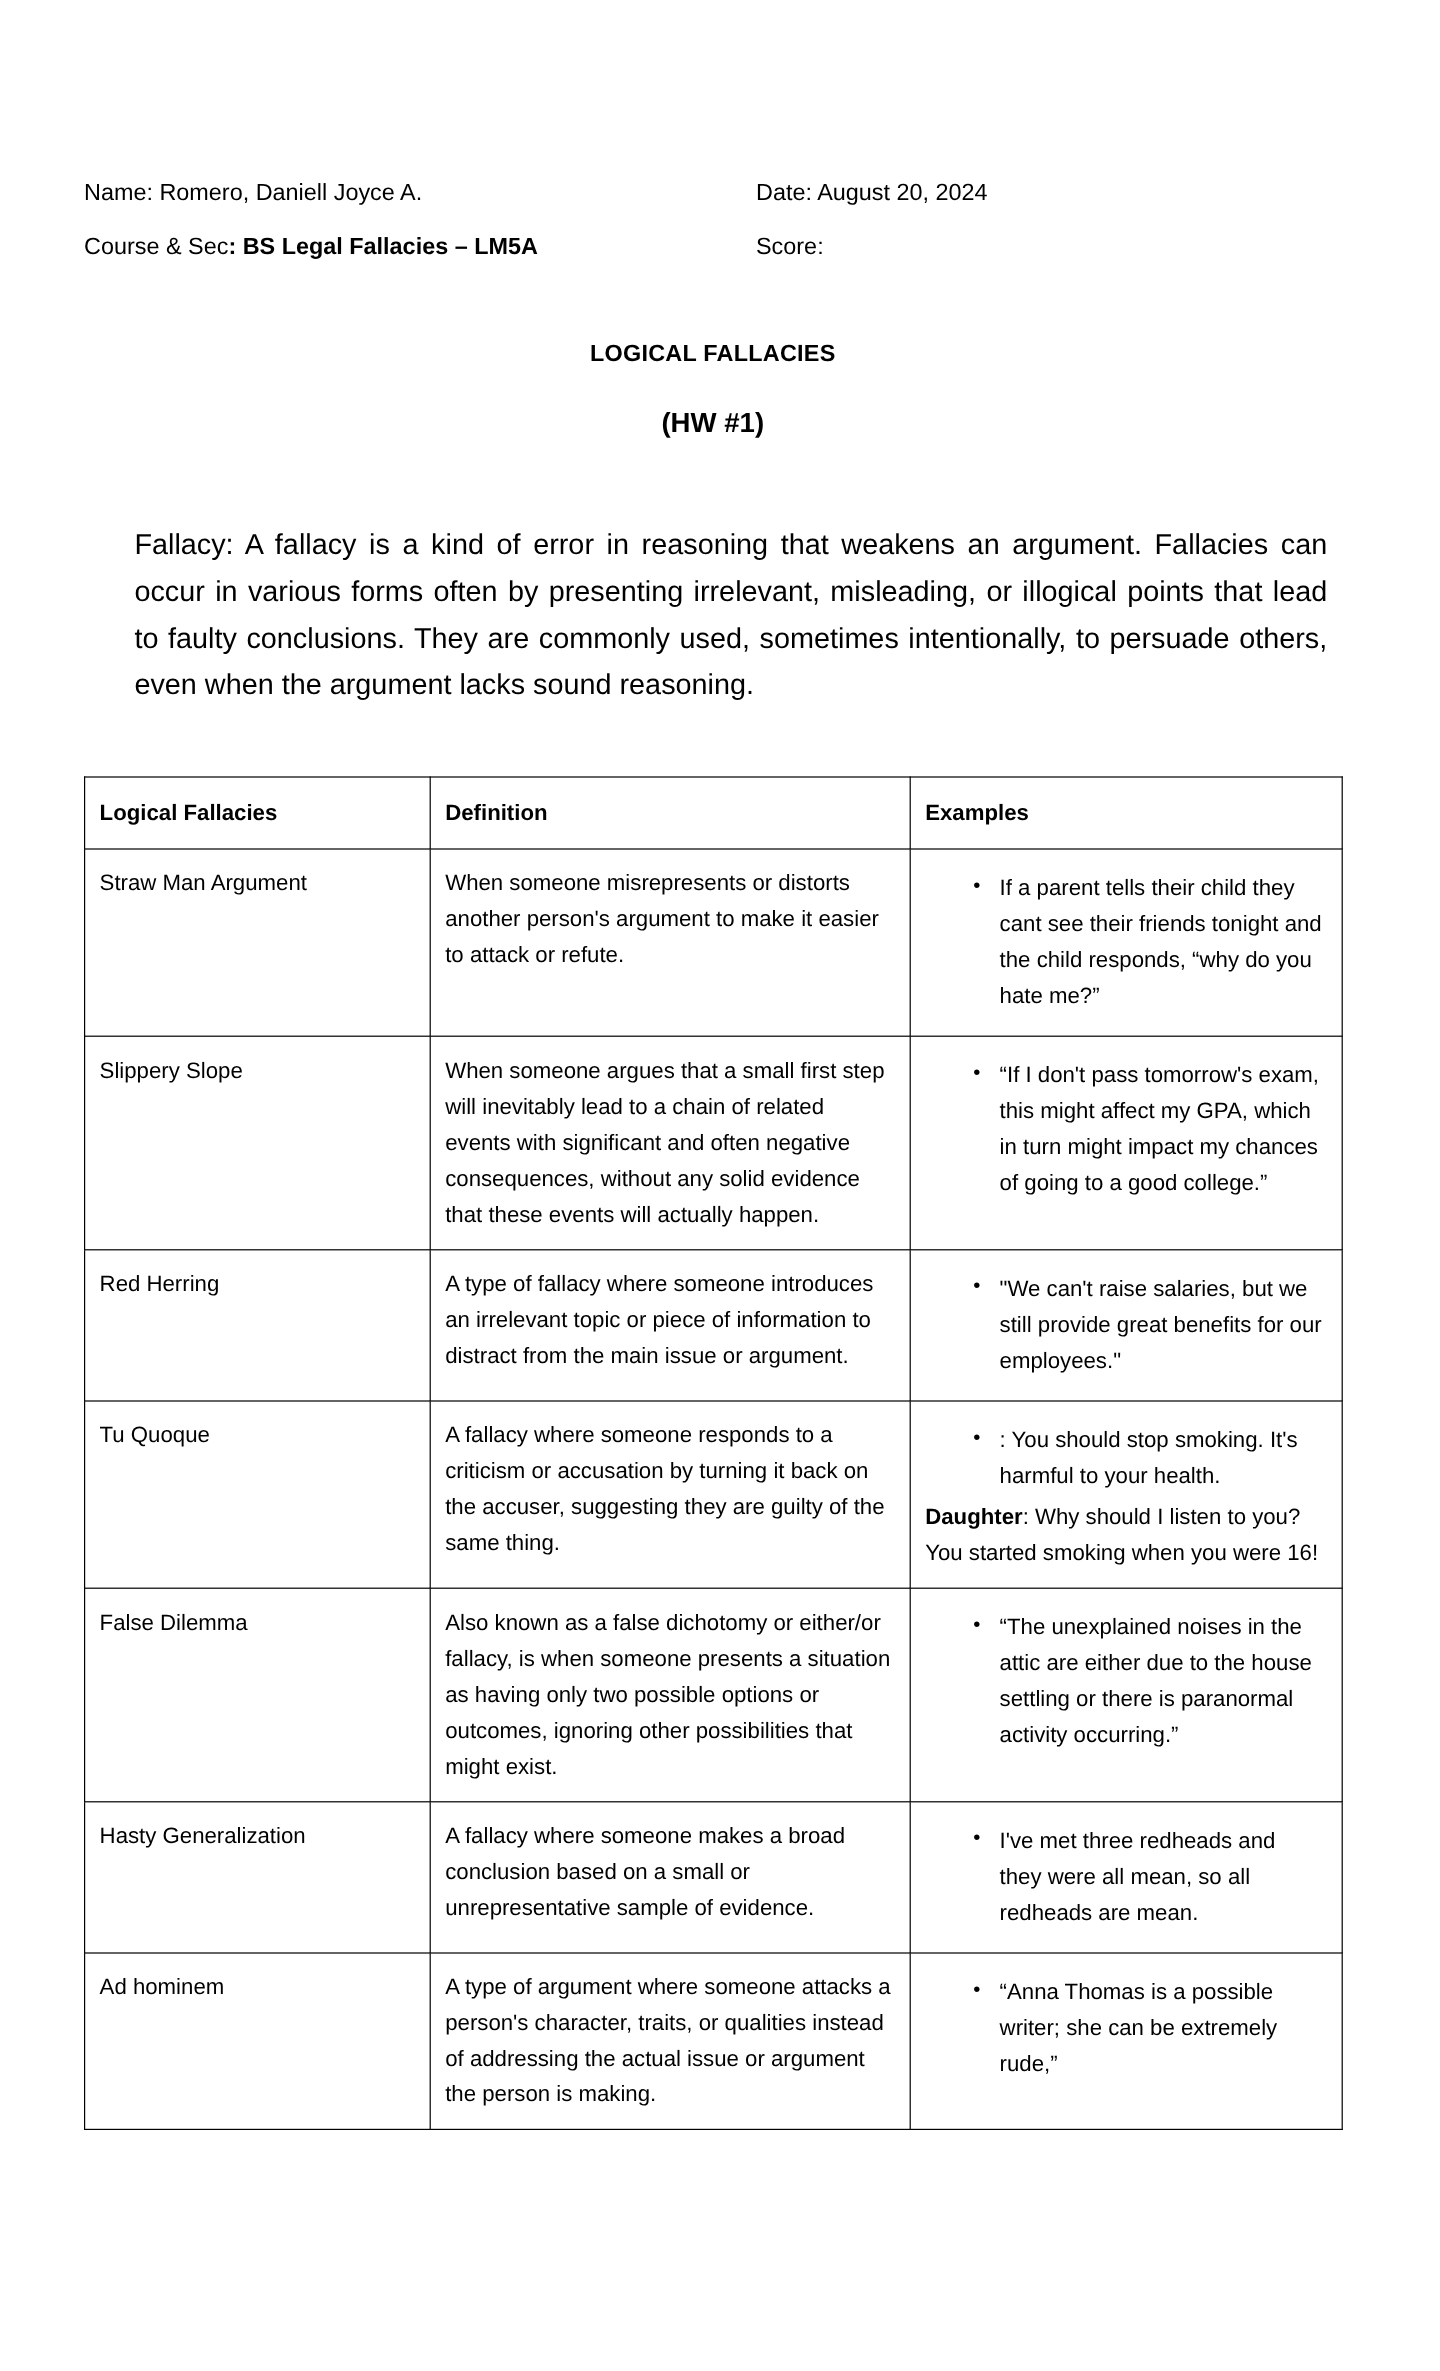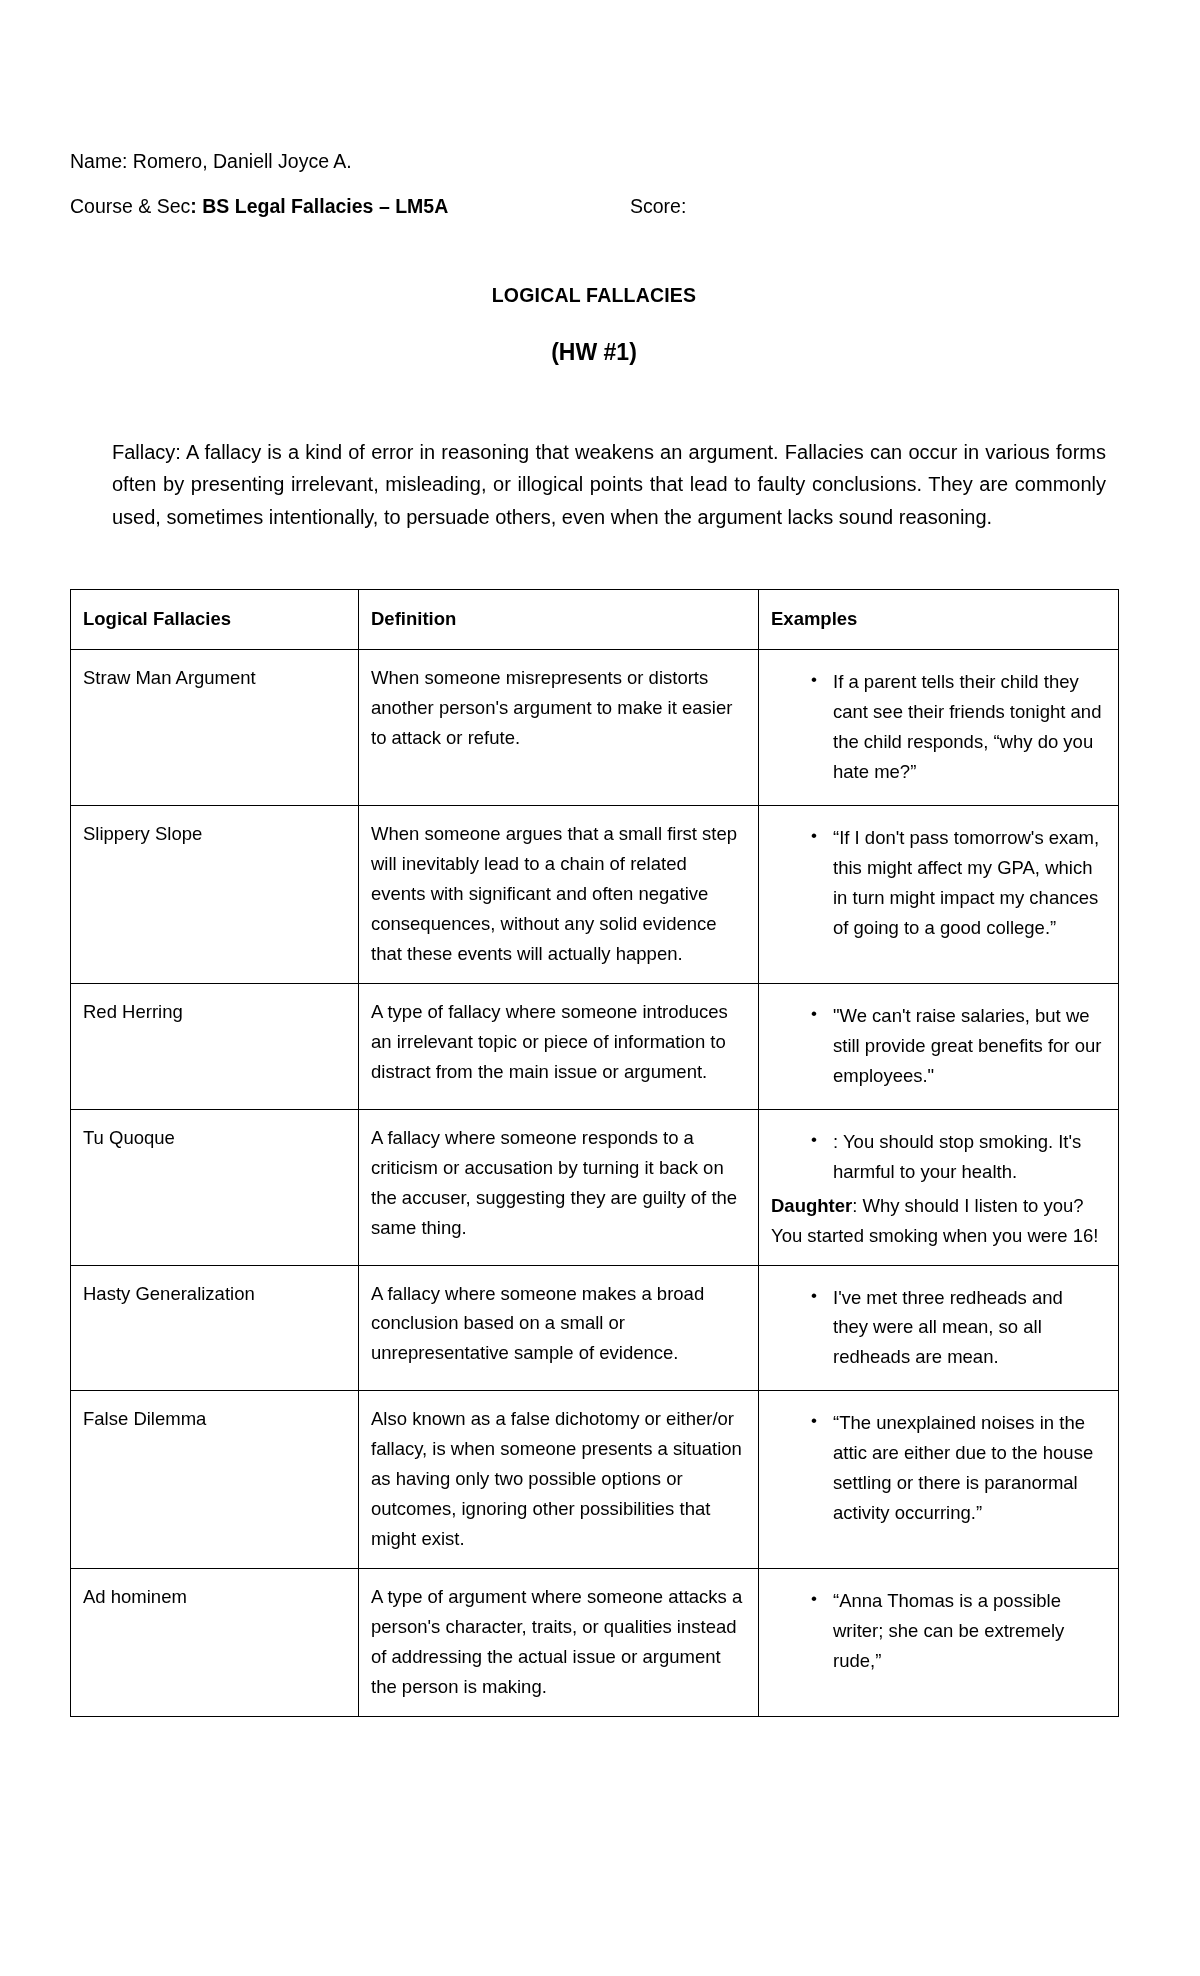--- a/index.html
+++ b/index.html
@@ -66,21 +66,21 @@
   .doc-subtitle {
     font-size: 23px;
     font-weight: 700;
     margin-top: 26px;
     line-height: 1.4;
   }
 
   
   .intro {
     margin-top: 68px;
-    font-size: 20px;
+    font-size: 24px;
     line-height: 1.62;
     text-align: justify;
     padding-left: 42px;
     padding-right: 12px;
   }
 
   
   .table-wrap {
     margin-top: 56px;
   }
@@ -139,20 +139,21 @@
 </style>
 </head>
 <body>
 
 <div class="page">
   <div class="sheet">
 
     <div class="meta-block">
       <div class="meta-row">
         <span class="meta-left">Name: Romero, Daniell Joyce A.</span>
+        <span class="meta-right">Date: August 20, 2024</span>
       </div>
       <div class="meta-row">
         <span class="meta-left"><span>Course &amp; Sec</span><span class="lbl-bold">: BS Legal Fallacies – LM5A</span></span>
         <span class="meta-right">Score:</span>
       </div>
     </div>
 
     <div class="title-block">
       <div class="doc-title">LOGICAL FALLACIES</div>
       <div class="doc-subtitle">(HW #1)</div>
@@ -211,35 +212,35 @@
             <td class="def-cell">A fallacy where someone responds to a criticism or accusation by turning it back on the accuser, suggesting they are guilty of the same thing.</td>
             <td class="ex-cell">
               <ul class="ex-list">
                 <li>: You should stop smoking. It's harmful to your health.</li>
               </ul>
               <p class="dialogue-extra"><b>Daughter</b><span>: Why should I listen to you? You started smoking when you were 16!</span></p>
             </td>
           </tr>
 
           <tr>
+            <td class="name-cell">False Dilemma</td>
+            <td class="def-cell">Also known as a false dichotomy or either/or fallacy, is when someone presents a situation as having only two possible options or outcomes, ignoring other possibilities that might exist.</td>
+            <td class="ex-cell">
+              <ul class="ex-list">
+                <li>“The unexplained noises in the attic are either due to the house settling or there is paranormal activity occurring.”</li>
+              </ul>
+            </td>
+          </tr>
+
+          <tr>
             <td class="name-cell">Hasty Generalization</td>
             <td class="def-cell">A fallacy where someone makes a broad conclusion based on a small or unrepresentative sample of evidence.</td>
             <td class="ex-cell">
               <ul class="ex-list">
                 <li>I've met three redheads and they were all mean, so all redheads are mean.</li>
-              </ul>
-            </td>
-          </tr>
-
-          <tr>
-            <td class="name-cell">False Dilemma</td>
-            <td class="def-cell">Also known as a false dichotomy or either/or fallacy, is when someone presents a situation as having only two possible options or outcomes, ignoring other possibilities that might exist.</td>
-            <td class="ex-cell">
-              <ul class="ex-list">
-                <li>“The unexplained noises in the attic are either due to the house settling or there is paranormal activity occurring.”</li>
               </ul>
             </td>
           </tr>
 
           <tr>
             <td class="name-cell">Ad hominem</td>
             <td class="def-cell">A type of argument where someone attacks a person's character, traits, or qualities instead of addressing the actual issue or argument the person is making.</td>
             <td class="ex-cell">
               <ul class="ex-list">
                 <li>“Anna Thomas is a possible writer; she can be extremely rude,”</li>

